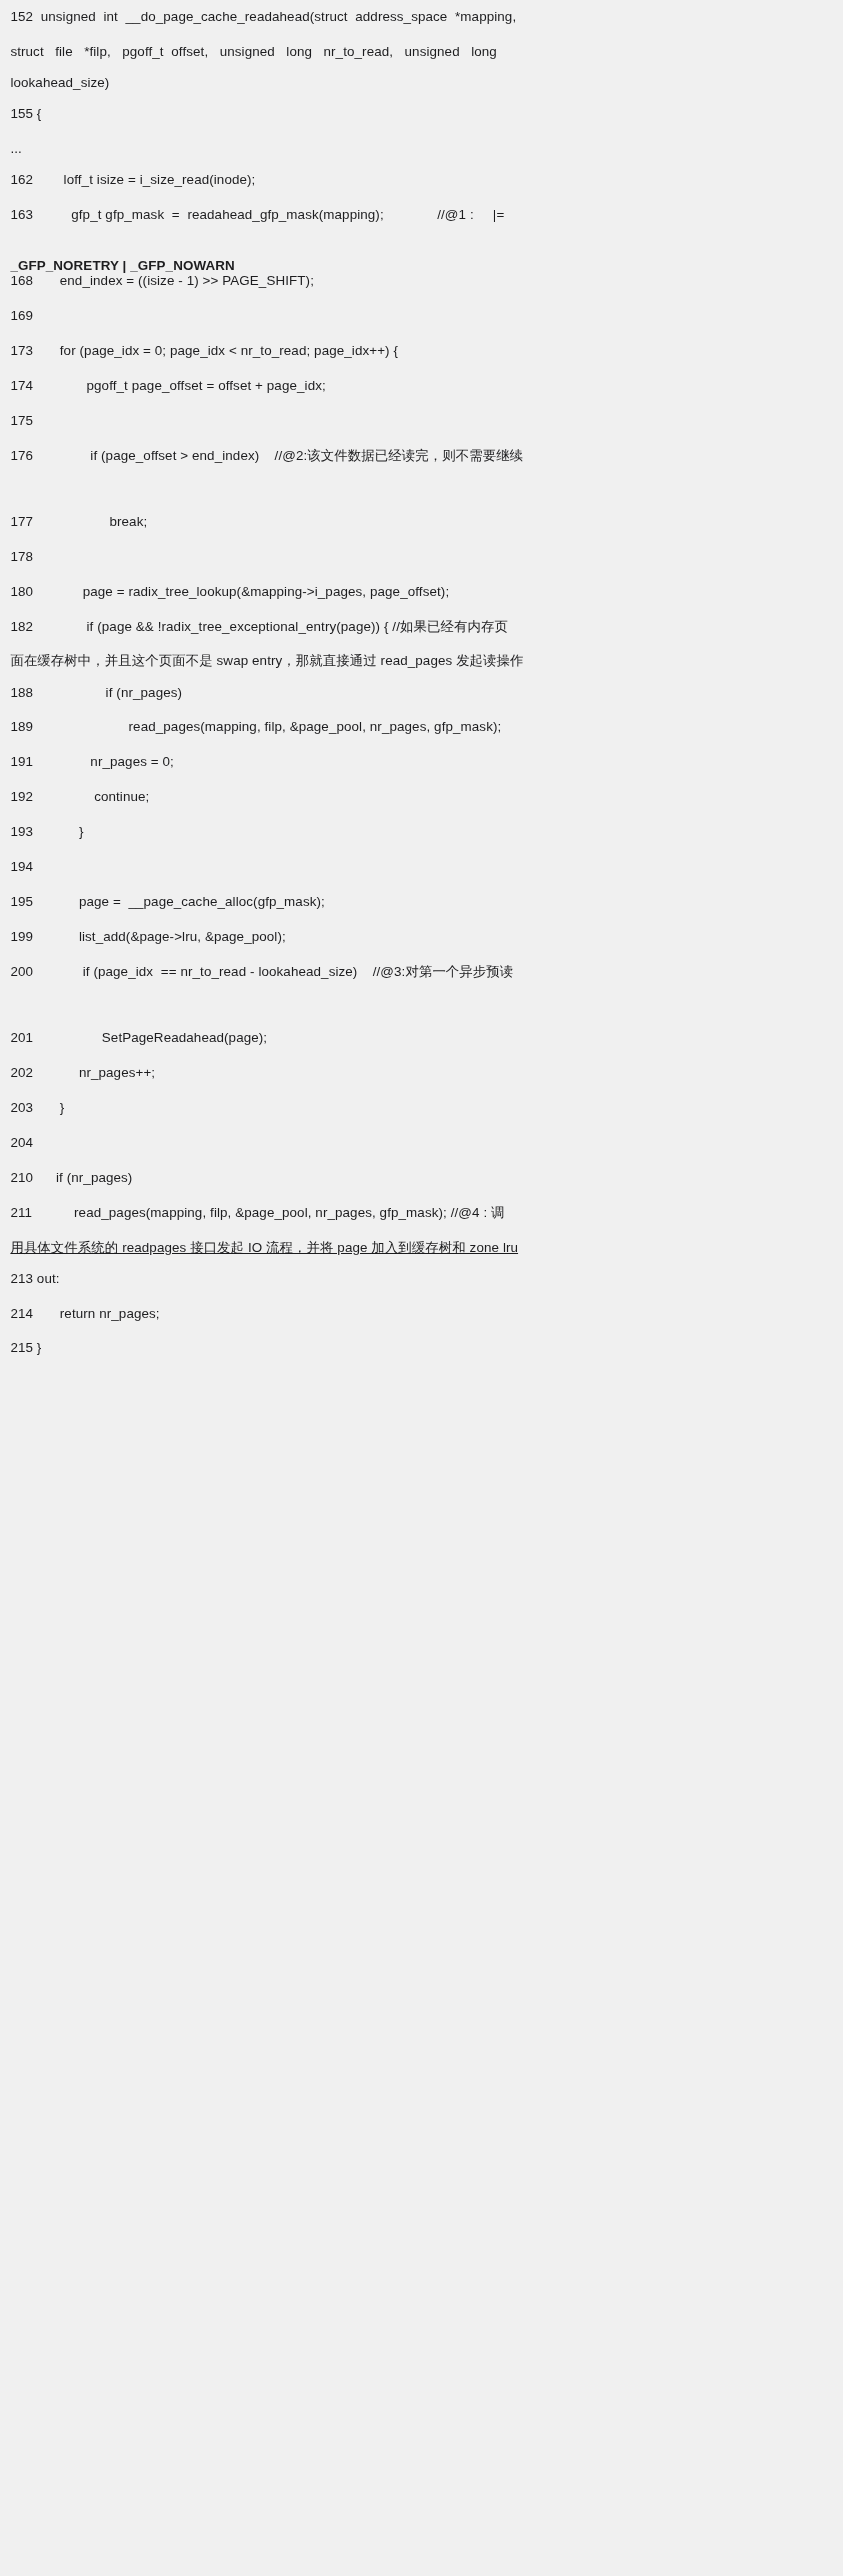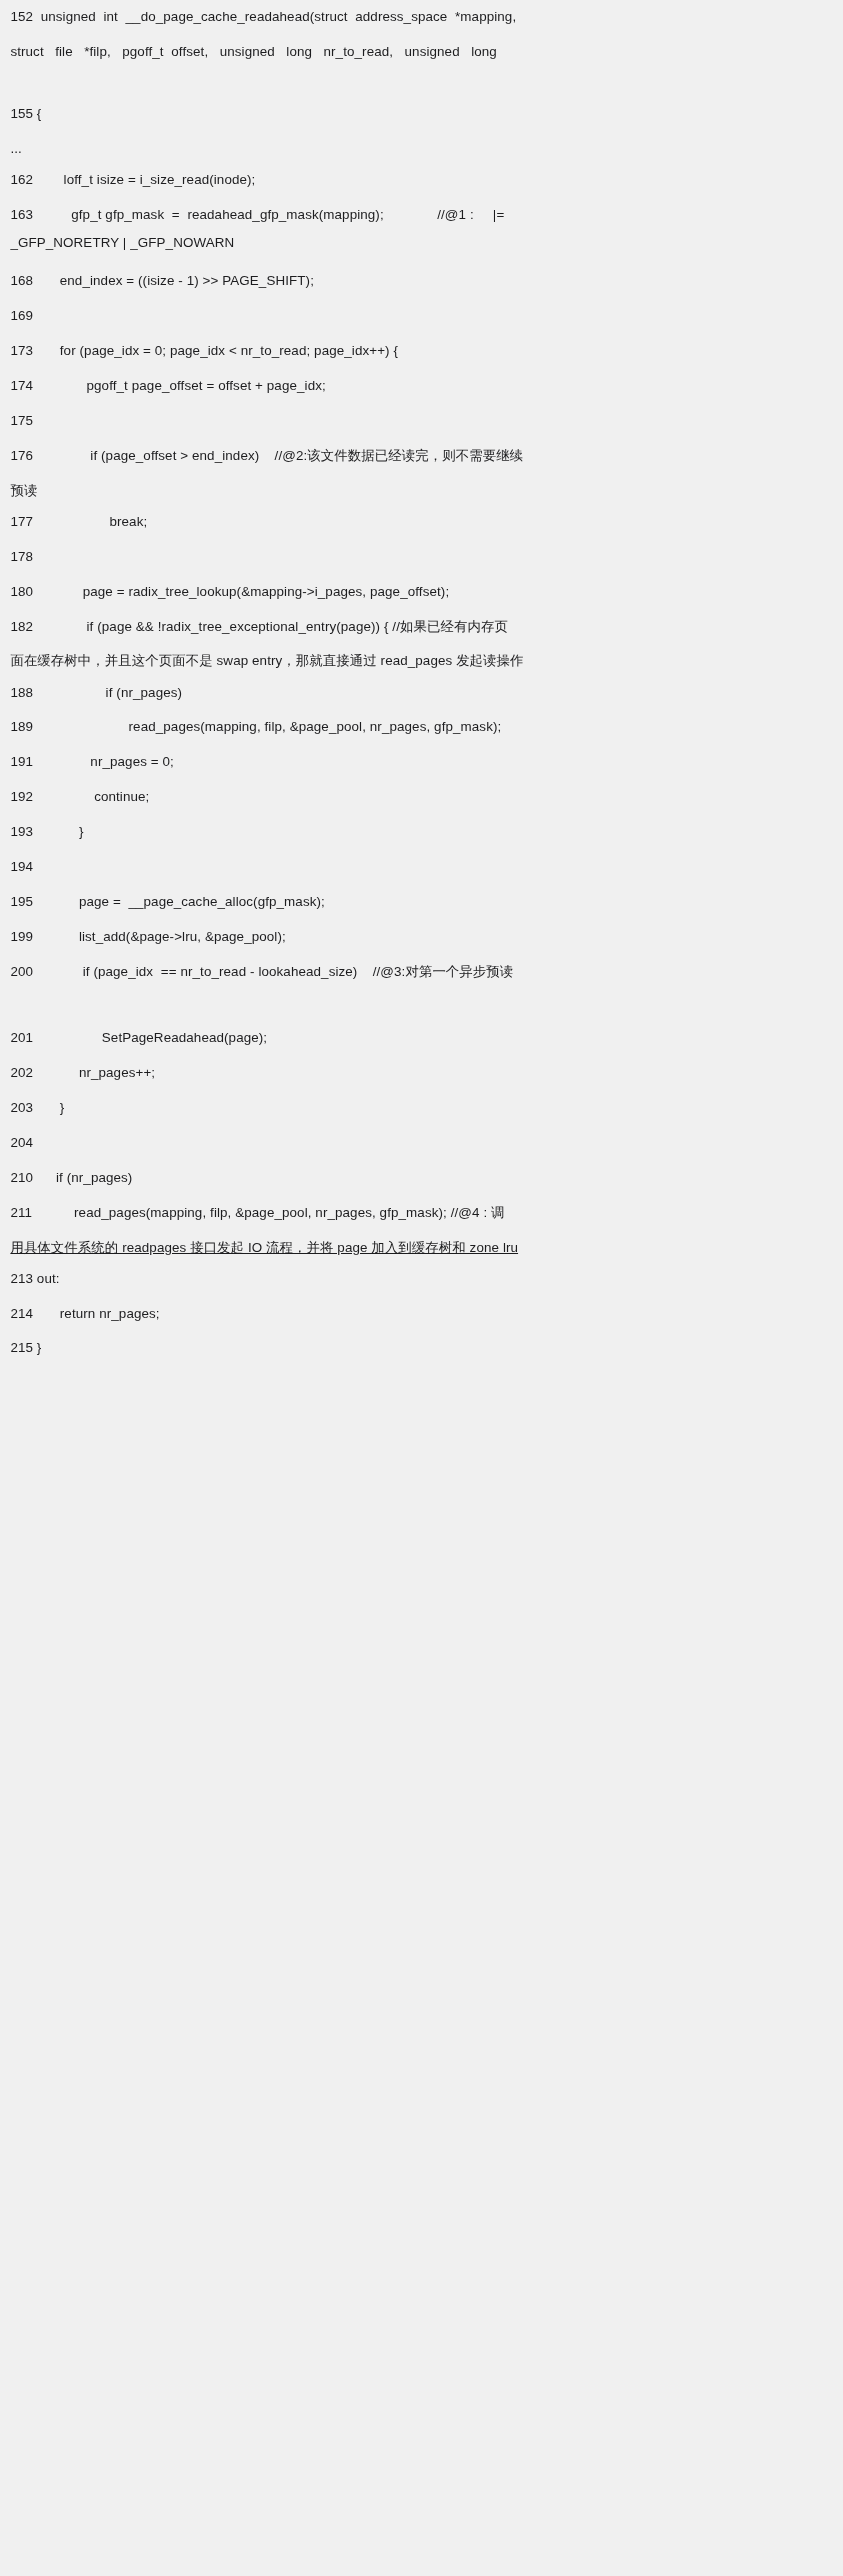--- a/index.html
+++ b/index.html
@@ -45,32 +45,32 @@
     line-height: 19px;
     color: #1d1d1f;
   }
 </style>
 </head>
 <body>
 
 <div id="code-listing">
     <div class="code-line" style="left: 10.4px; top: 7px;">152  unsigned  int  __do_page_cache_readahead(struct  address_space  *mapping,</div>
     <div class="code-line wrap cont" style="left: 10.4px; width: 823px; top: 42px;">struct   file   *filp,   pgoff_t  offset,   unsigned   long   nr_to_read,   unsigned   long</div>
+    <div class="code-line wrap cont" style="left: 10.4px; width: 823px; top: 73px;">lookahead_size)</div>
     <div class="code-line" style="left: 10.4px; top: 104px;">155 {</div>
     <div class="code-line wrap cont" style="left: 10.4px; width: 823px; top: 139px;">...</div>
     <div class="code-line" style="left: 10.4px; top: 170px;">162        loff_t isize = i_size_read(inode);</div>
     <div class="code-line" style="left: 10.4px; top: 205px;">163          gfp_t gfp_mask  =  readahead_gfp_mask(mapping);              //@1 :     |=</div>
-    <div class="code-line wrap cont" style="left: 10.4px; width: 823px; top: 233px;">_GFP_NORETRY | _GFP_NOWARN</div>
+    <div class="code-line wrap cont" style="left: 10.4px; width: 823px; top: 256px; font-weight: bold;">_GFP_NORETRY | _GFP_NOWARN</div>
     <div class="code-line" style="left: 10.4px; top: 271px;">168       end_index = ((isize - 1) &gt;&gt; PAGE_SHIFT);</div>
     <div class="code-line" style="left: 10.4px; top: 306px;">169</div>
     <div class="code-line" style="left: 10.4px; top: 341px;">173       for (page_idx = 0; page_idx &lt; nr_to_read; page_idx++) {</div>
     <div class="code-line" style="left: 10.4px; top: 376px;">174              pgoff_t page_offset = offset + page_idx;</div>
     <div class="code-line" style="left: 10.4px; top: 411px;">175</div>
     <div class="code-line" style="left: 10.4px; top: 446px;">176               if (page_offset &gt; end_index)    //@2:该文件数据已经读完，则不需要继续</div>
-    <div class="code-line wrap cont" style="left: 10.4px; width: 823px; top: 481px;">预读</div>
     <div class="code-line" style="left: 10.4px; top: 512px;">177                    break;</div>
     <div class="code-line" style="left: 10.4px; top: 547px;">178</div>
     <div class="code-line" style="left: 10.4px; top: 582px;">180             page = radix_tree_lookup(&amp;mapping-&gt;i_pages, page_offset);</div>
     <div class="code-line" style="left: 10.4px; top: 617px;">182              if (page &amp;&amp; !radix_tree_exceptional_entry(page)) { //如果已经有内存页</div>
     <div class="code-line wrap cont" style="left: 10.4px; width: 823px; top: 651px;">面在缓存树中，并且这个页面不是 swap entry，那就直接通过 read_pages 发起读操作</div>
     <div class="code-line" style="left: 10.4px; top: 683px;">188                   if (nr_pages)</div>
     <div class="code-line" style="left: 10.4px; top: 717px;">189                         read_pages(mapping, filp, &amp;page_pool, nr_pages, gfp_mask);</div>
     <div class="code-line" style="left: 10.4px; top: 752px;">191               nr_pages = 0;</div>
     <div class="code-line" style="left: 10.4px; top: 787px;">192                continue;</div>
     <div class="code-line" style="left: 10.4px; top: 822px;">193            }</div>

